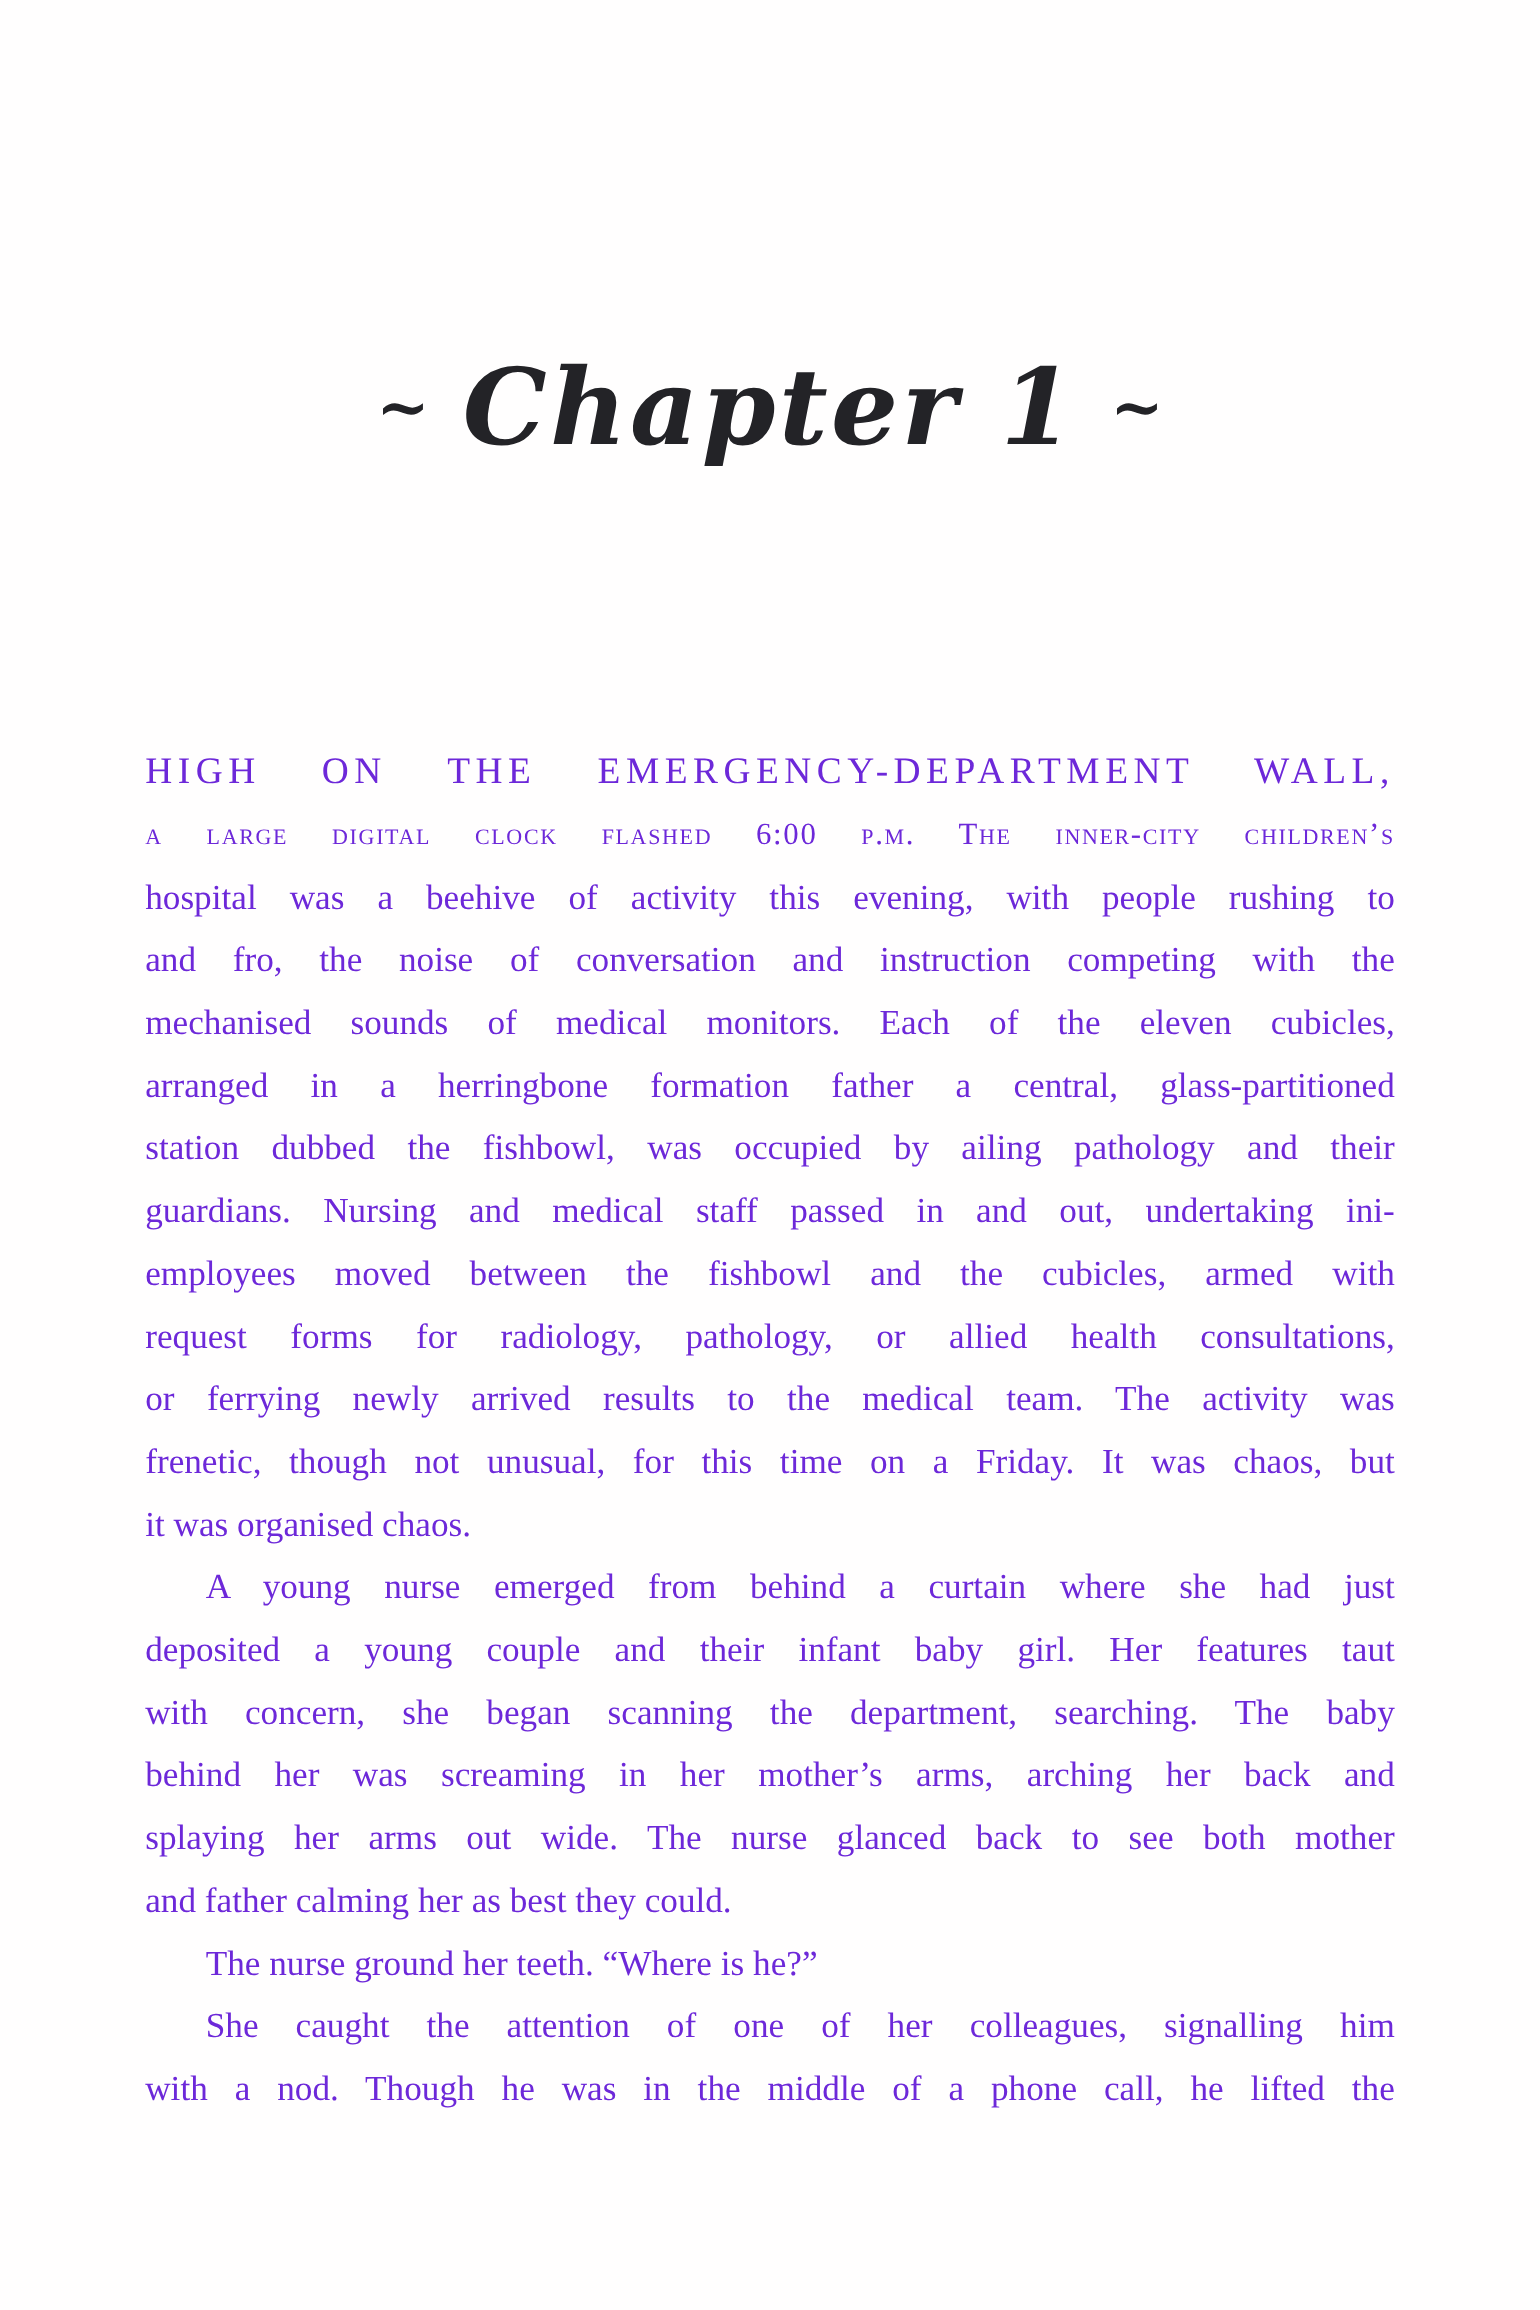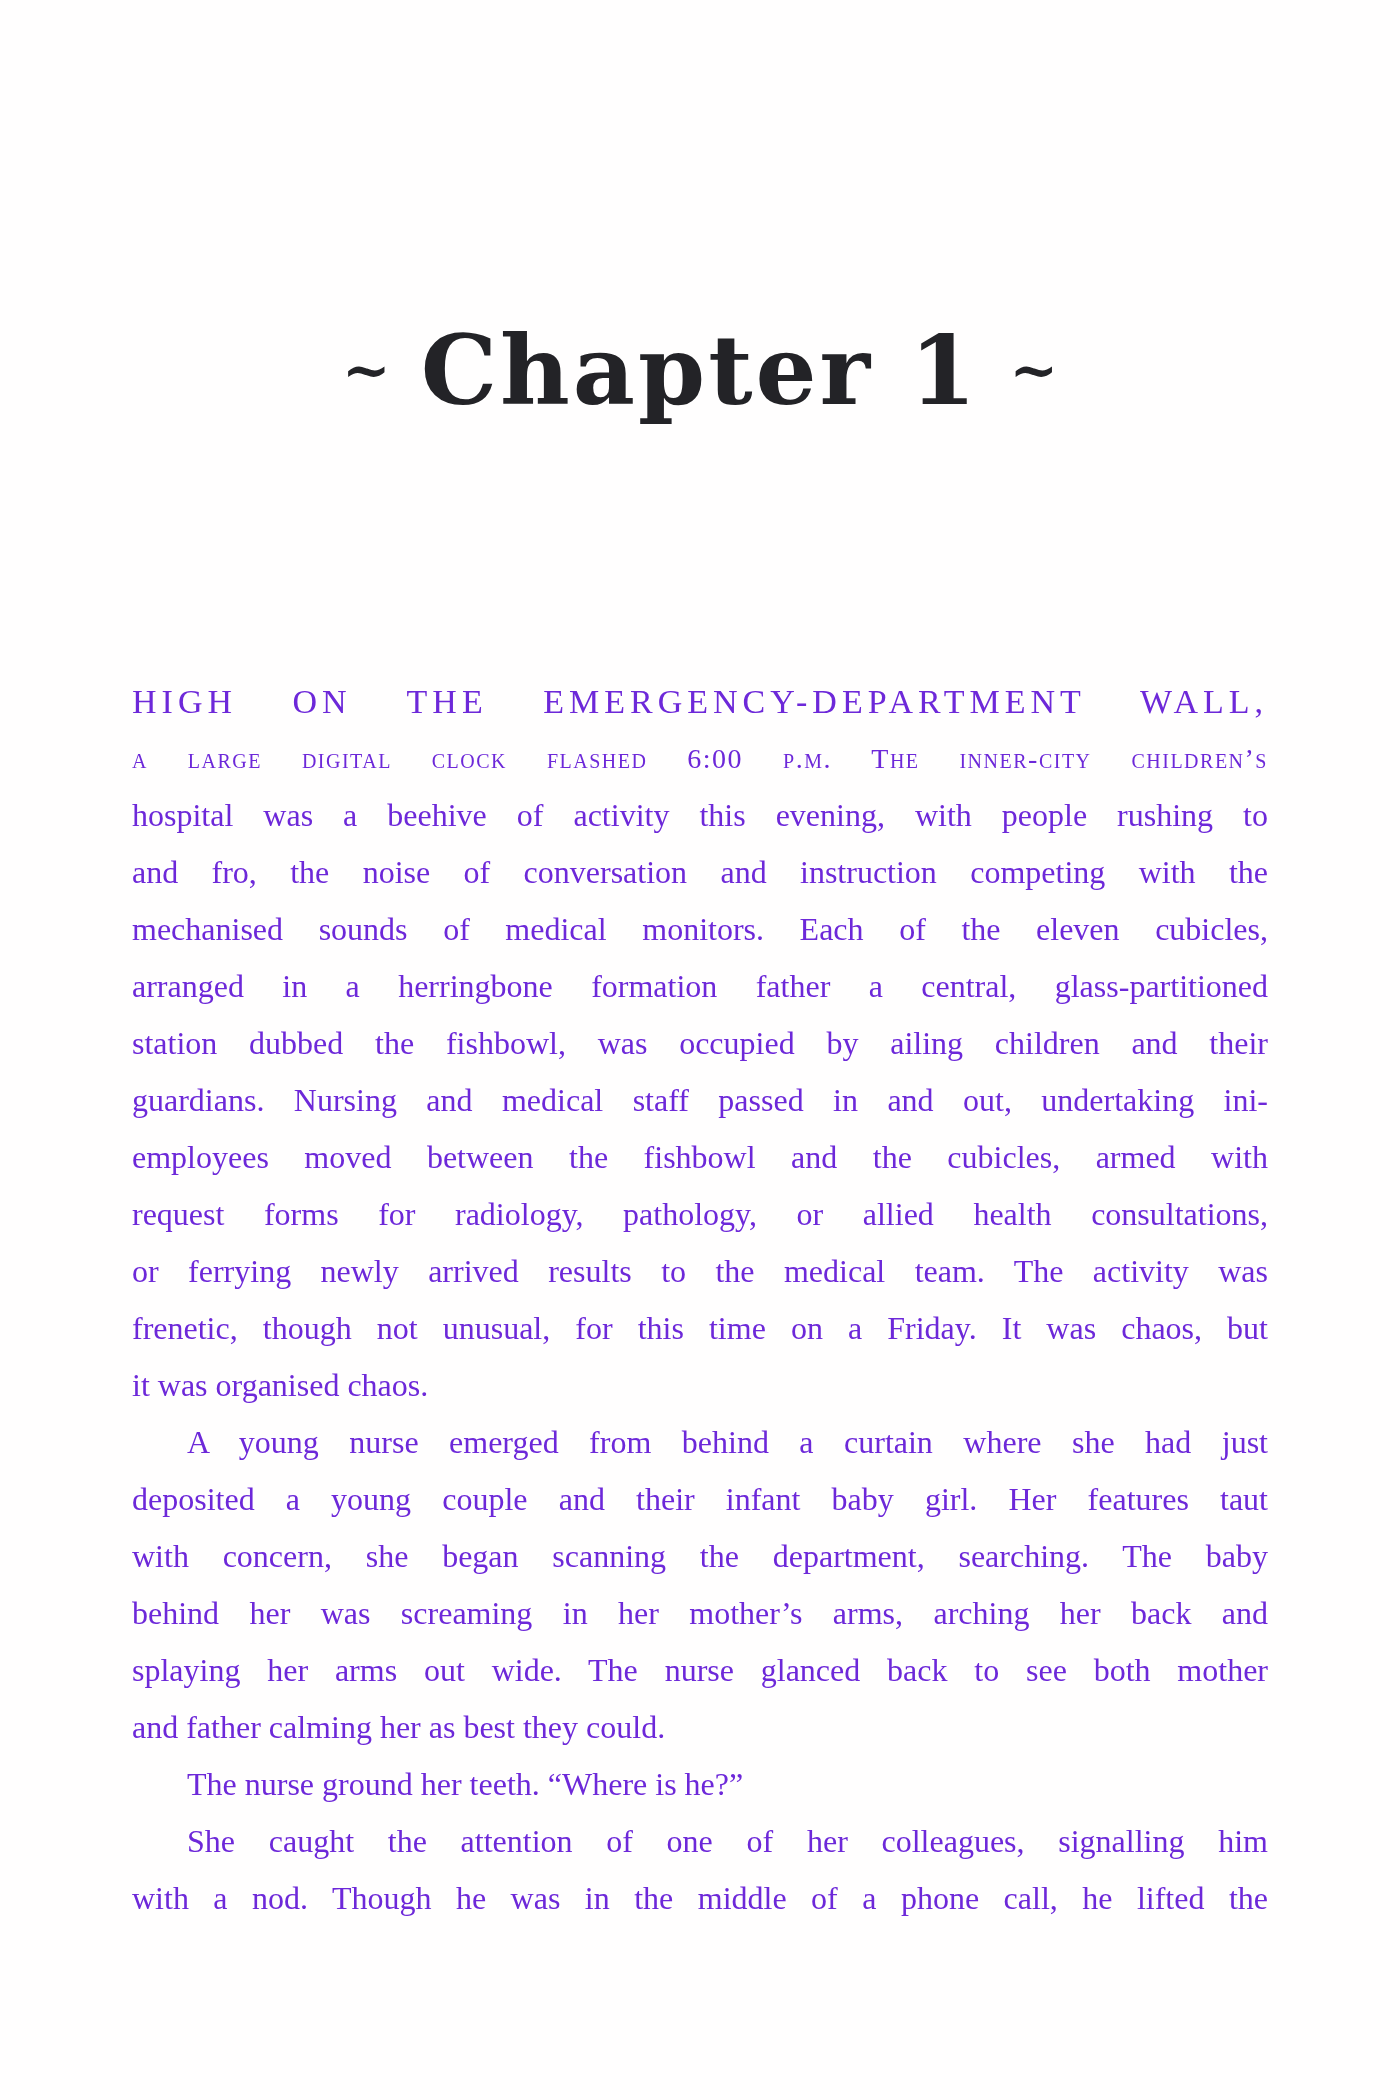--- a/index.html
+++ b/index.html
@@ -13,20 +13,21 @@
     height: 2100px;
     background: #fffefe;
     overflow: hidden;
     font-family: "Liberation Serif", "DejaVu Serif", serif;
     color: #1d1d1f;
   }
   .chapter-heading {
     margin-top: 308px;
     text-align: center;
     font-family: "DejaVu Serif", serif;
+    font-style: italic;
     font-weight: bold;
     color: #232327;
     line-height: 124px;
     white-space: nowrap;
   }
   .chapter-heading .title-word {
     font-size: 96px;
     letter-spacing: 3px;
   }
   .chapter-heading .tilde {
@@ -73,21 +74,21 @@
     <span class="tilde">~</span><span class="title-word">Chapter 1</span><span class="tilde">~</span>
   </div>
 
   <div class="text-column" id="body-lines">
       <div class="line caps">HIGH ON THE EMERGENCY-DEPARTMENT WALL,</div>
       <div class="line smallcaps">a large digital clock flashed 6:00 p.m. The inner-city children’s</div>
       <div class="line">hospital was a beehive of activity this evening, with people rushing to</div>
       <div class="line">and fro, the noise of conversation and instruction competing with the</div>
       <div class="line">mechanised sounds of medical monitors. Each of the eleven cubicles,</div>
       <div class="line">arranged in a herringbone formation father a central, glass-partitioned</div>
-      <div class="line">station dubbed the fishbowl, was occupied by ailing children and their</div>
+      <div class="line">station dubbed the fishbowl, was occupied by ailing pathology and their</div>
       <div class="line">guardians. Nursing and medical staff passed in and out, undertaking ini-</div>
       <div class="line">employees moved between the fishbowl and the cubicles, armed with</div>
       <div class="line">request forms for radiology, pathology, or allied health consultations,</div>
       <div class="line">or ferrying newly arrived results to the medical team. The activity was</div>
       <div class="line">frenetic, though not unusual, for this time on a Friday. It was chaos, but</div>
       <div class="line last">it was organised chaos.</div>
       <div class="line indent">A young nurse emerged from behind a curtain where she had just</div>
       <div class="line">deposited a young couple and their infant baby girl. Her features taut</div>
       <div class="line">with concern, she began scanning the department, searching. The baby</div>
       <div class="line">behind her was screaming in her mother’s arms, arching her back and</div>

